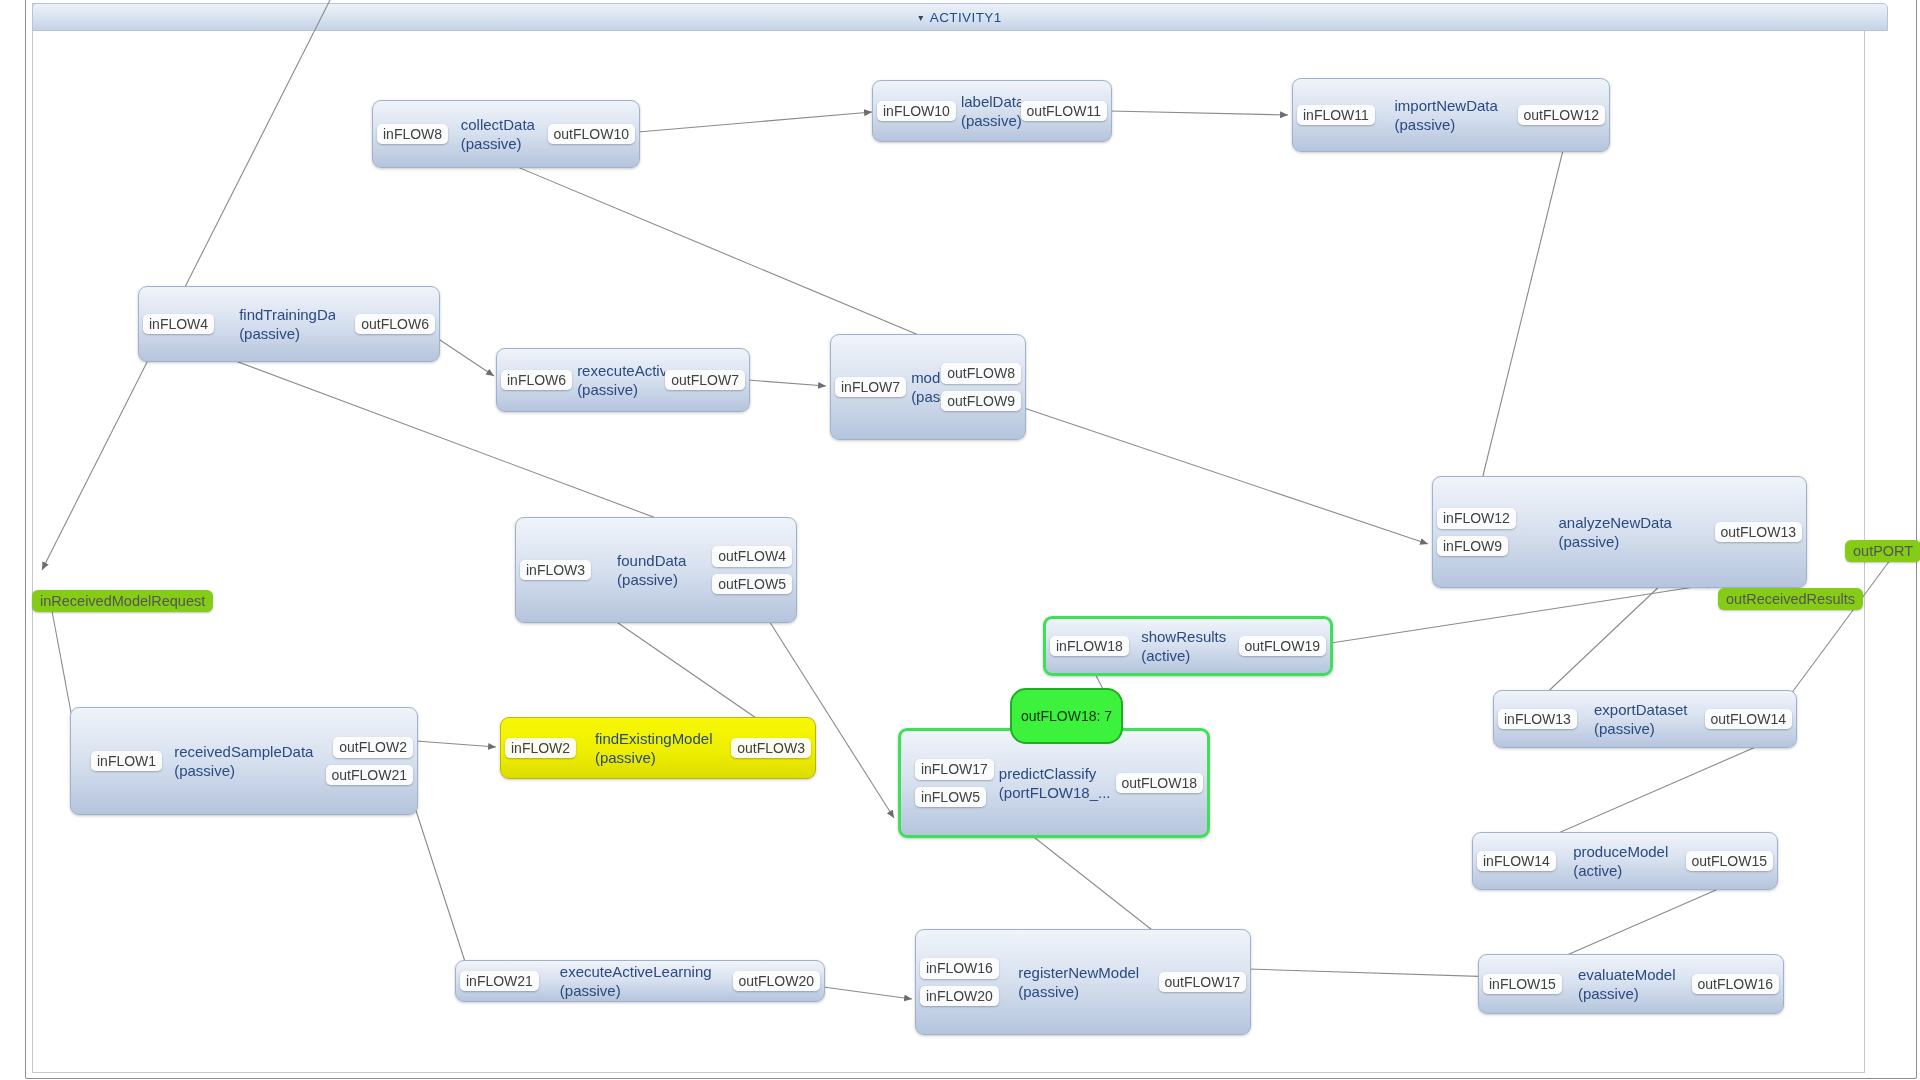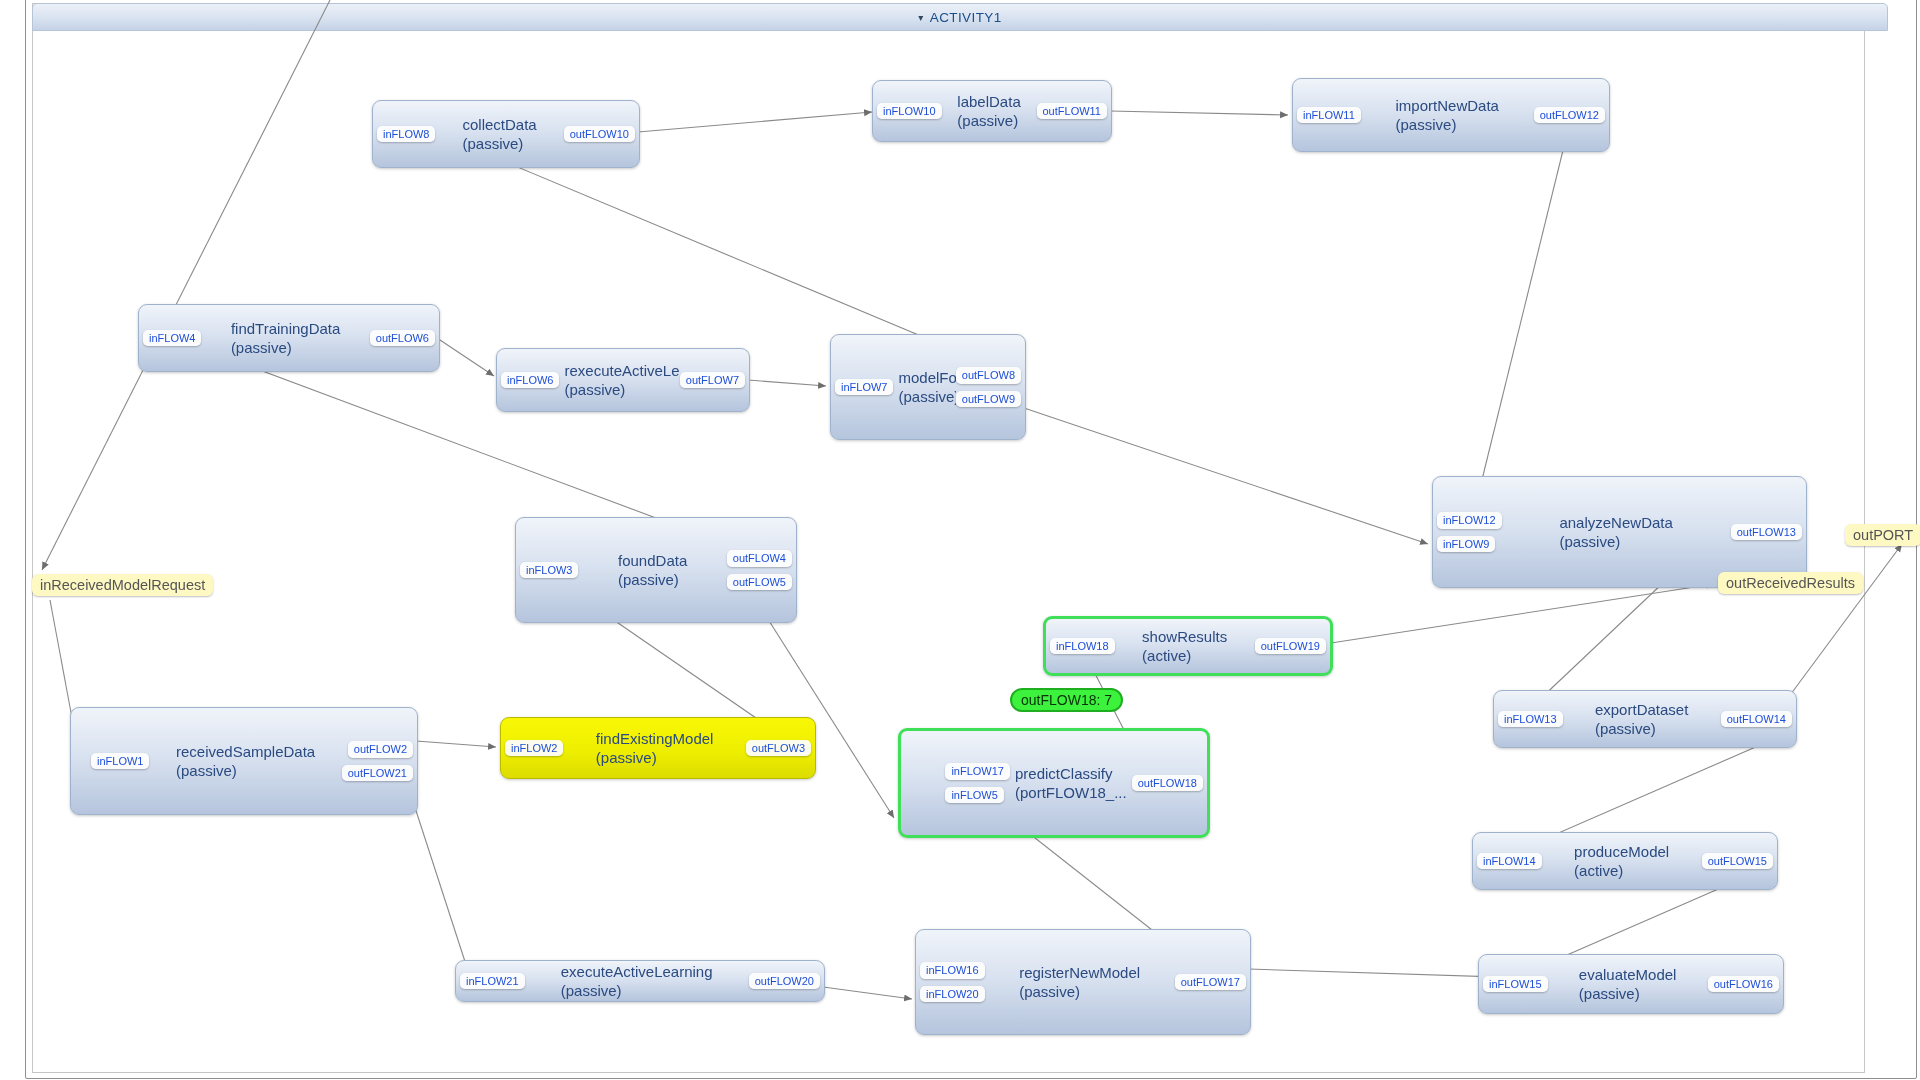--- a/index.html
+++ b/index.html
@@ -16,28 +16,28 @@
   .node{position:absolute;box-sizing:border-box;border-radius:9px;
         background:linear-gradient(180deg,#f0f4fa 0%,#d9e2f0 45%,#b5c5dd 100%);
         border:1px solid #9fb2cc;box-shadow:0 1px 3px rgba(0,0,0,.22);
         display:flex;align-items:center;justify-content:space-between;
         padding:3px 4px;}
   .node.yellow{background:linear-gradient(180deg,#f8f805 0%,#eded00 60%,#dcdc00 100%);border-color:#b9b900;}
   .node.green-outline{border:3px solid #3fdf5a;}
   .ports{display:flex;flex-direction:column;gap:7px;align-items:flex-start;}
   .ports.right{align-items:flex-end;}
   .pill{background:rgba(253,253,253,.94);border-radius:5px;padding:2px 6px;
-        font-size:11px;color:#1d4ed8;box-shadow:0 1px 2px rgba(60,60,60,.35);
+        font-size:14px;color:#404040;box-shadow:0 1px 2px rgba(60,60,60,.35);
         white-space:nowrap;line-height:1.15;}
   .title{color:#2a4a80;font-size:15px;line-height:1.3;white-space:nowrap;padding:0 5px;text-align:left;flex:0 1 auto;overflow:hidden;}
   .title .mode{display:block;}
-  .ext{position:absolute;background:#fef9c3;border-radius:6px;padding:3px 8px;
-       font-size:14.5px;color:#555;box-shadow:0 1px 2px rgba(0,0,0,.25);white-space:nowrap;}
+  .ext{position:absolute;background:#84cc16;border-radius:6px;padding:3px 8px;
+       font-size:14.5px;color:#555;box-shadow:0 1px 2px rgba(0,0,0,.25);white-space:nowrap;margin-top:16px;}
   .bubble{position:absolute;background:#3df23d;border:2px solid #1fae1f;border-radius:16px;
-          padding:2px 9px;font-size:14px;color:#093009;white-space:nowrap;}
+          padding:18px 9px;font-size:14px;color:#093009;white-space:nowrap;}
 </style>
 </head>
 <body>
 
 <div id="stage">
   <div class="win-border"></div>
   <div class="frame"></div>
   <div class="hdr">
     <span class="tri">▾</span>
     <span>ACTIVITY1</span>
@@ -95,21 +95,21 @@
       </div>
       <div class="node" style="left: 1292px; top: 78px; width: 318px; height: 74px;">
         <div class="ports left">
           <span class="pill">inFLOW11</span>
         </div>
         <div class="title"><span>importNewData</span><span class="mode">(passive)</span></div>
         <div class="ports right">
           <span class="pill">outFLOW12</span>
         </div>
       </div>
-      <div class="node" style="left: 138px; top: 304px; width: 302px; height: 68px; gap: 20px;">
+      <div class="node" style="left: 138px; top: 286px; width: 302px; height: 76px; gap: 20px;">
         <div class="ports left">
           <span class="pill">inFLOW4</span>
         </div>
         <div class="title"><span>findTrainingData</span><span class="mode">(passive)</span></div>
         <div class="ports right">
           <span class="pill">outFLOW6</span>
         </div>
       </div>
       <div class="node" style="left: 496px; top: 348px; width: 254px; height: 64px;">
         <div class="ports left">

